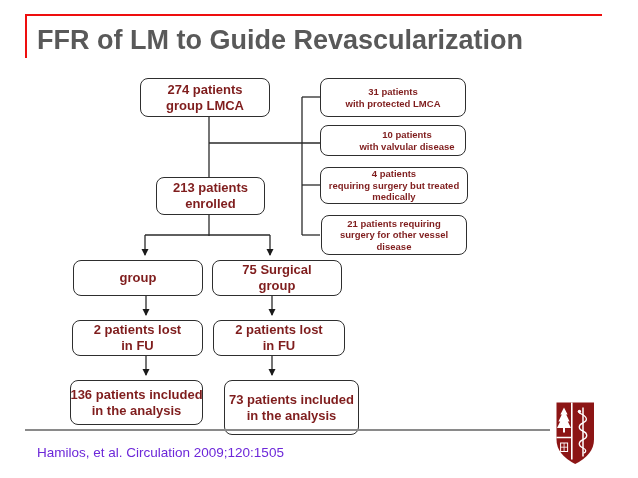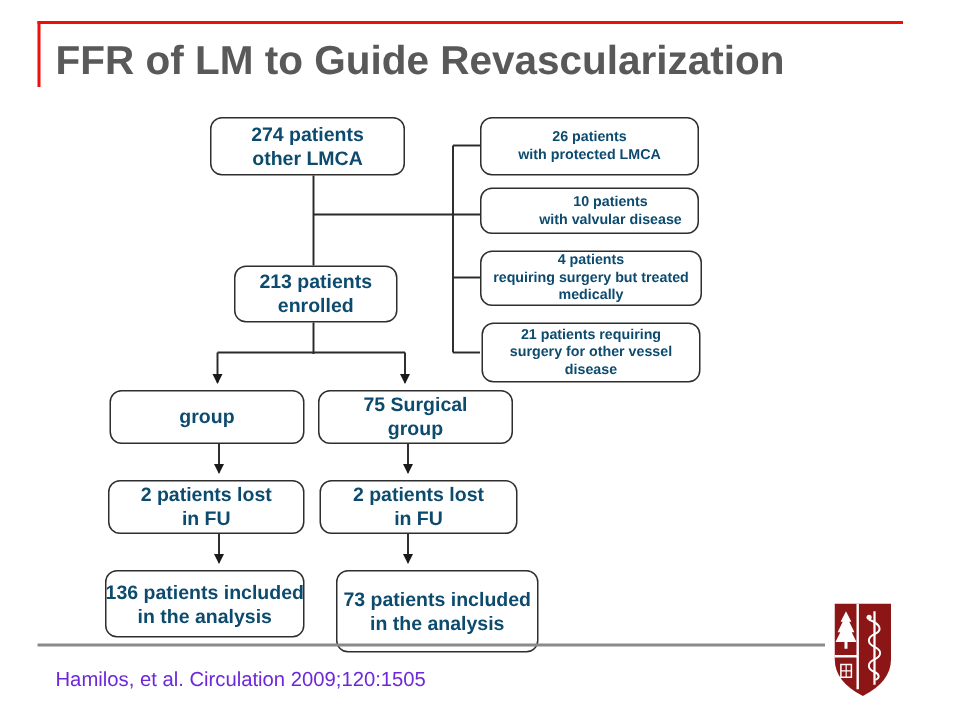--- a/index.html
+++ b/index.html
@@ -19,21 +19,21 @@
   .title{
     position:absolute;left:37px;top:26px;width:575px;
     font-size:27px;font-weight:bold;color:var(--title-gray);
     letter-spacing:0px;line-height:1.1;white-space:nowrap;
   }
   .diagram{position:absolute;left:0;top:0;width:638px;height:478px;}
   .connectors{position:absolute;left:0;top:0;width:638px;height:478px;}
   .fbox{
     position:absolute;background:#fff;border:1.5px solid #2e2e2e;border-radius:8px;
     display:flex;flex-direction:column;justify-content:center;align-items:center;
-    color:#0c4a6e;font-weight:bold;text-align:center;box-sizing:border-box;
+    color:#7f1d1d;font-weight:bold;text-align:center;box-sizing:border-box;
   }
   .fbox .bl{display:block;white-space:nowrap;}
   .f13{font-size:13px;line-height:1.22;}
   .f12{font-size:13px;line-height:1.22;align-items:center;}
   .f95{font-size:9.5px;line-height:1.2;}
   .citation{
     position:absolute;left:37px;top:445px;font-size:13.5px;color:#6d28d9;white-space:nowrap;
   }
   .divider{position:absolute;left:25px;top:429px;width:525px;height:1.5px;background:var(--divider);}
   .logo{position:absolute;left:555px;top:401px;width:41px;height:65px;}
@@ -69,25 +69,25 @@
         <line x1="270" y1="235" x2="270" y2="255" marker-end="url(#ah)"></line>
         <line x1="146" y1="296" x2="146" y2="315" marker-end="url(#ah)"></line>
         <line x1="272" y1="296" x2="272" y2="315" marker-end="url(#ah)"></line>
         <line x1="146" y1="356" x2="146" y2="375" marker-end="url(#ah)"></line>
         <line x1="272" y1="356" x2="272" y2="375" marker-end="url(#ah)"></line>
       </g>
     </svg>
 
     <div class="fbox f13" style="left:140px;top:78px;width:130px;height:39px;">
       <span class="bl">274 patients</span>
-      <span class="bl">other LMCA</span>
+      <span class="bl">group LMCA</span>
     </div>
 
     <div class="fbox f95" style="left:320px;top:78px;width:146px;height:39px;">
-      <span class="bl">26 patients</span>
+      <span class="bl">31 patients</span>
       <span class="bl">with protected LMCA</span>
     </div>
 
     <div class="fbox f95" style="left:320px;top:125px;width:146px;height:31px;padding-left:28px;">
       <span class="bl">10 patients</span>
       <span class="bl">with valvular disease</span>
     </div>
 
     <div class="fbox f95" style="left:320px;top:167px;width:148px;height:37px;">
       <span class="bl">4 patients</span>

